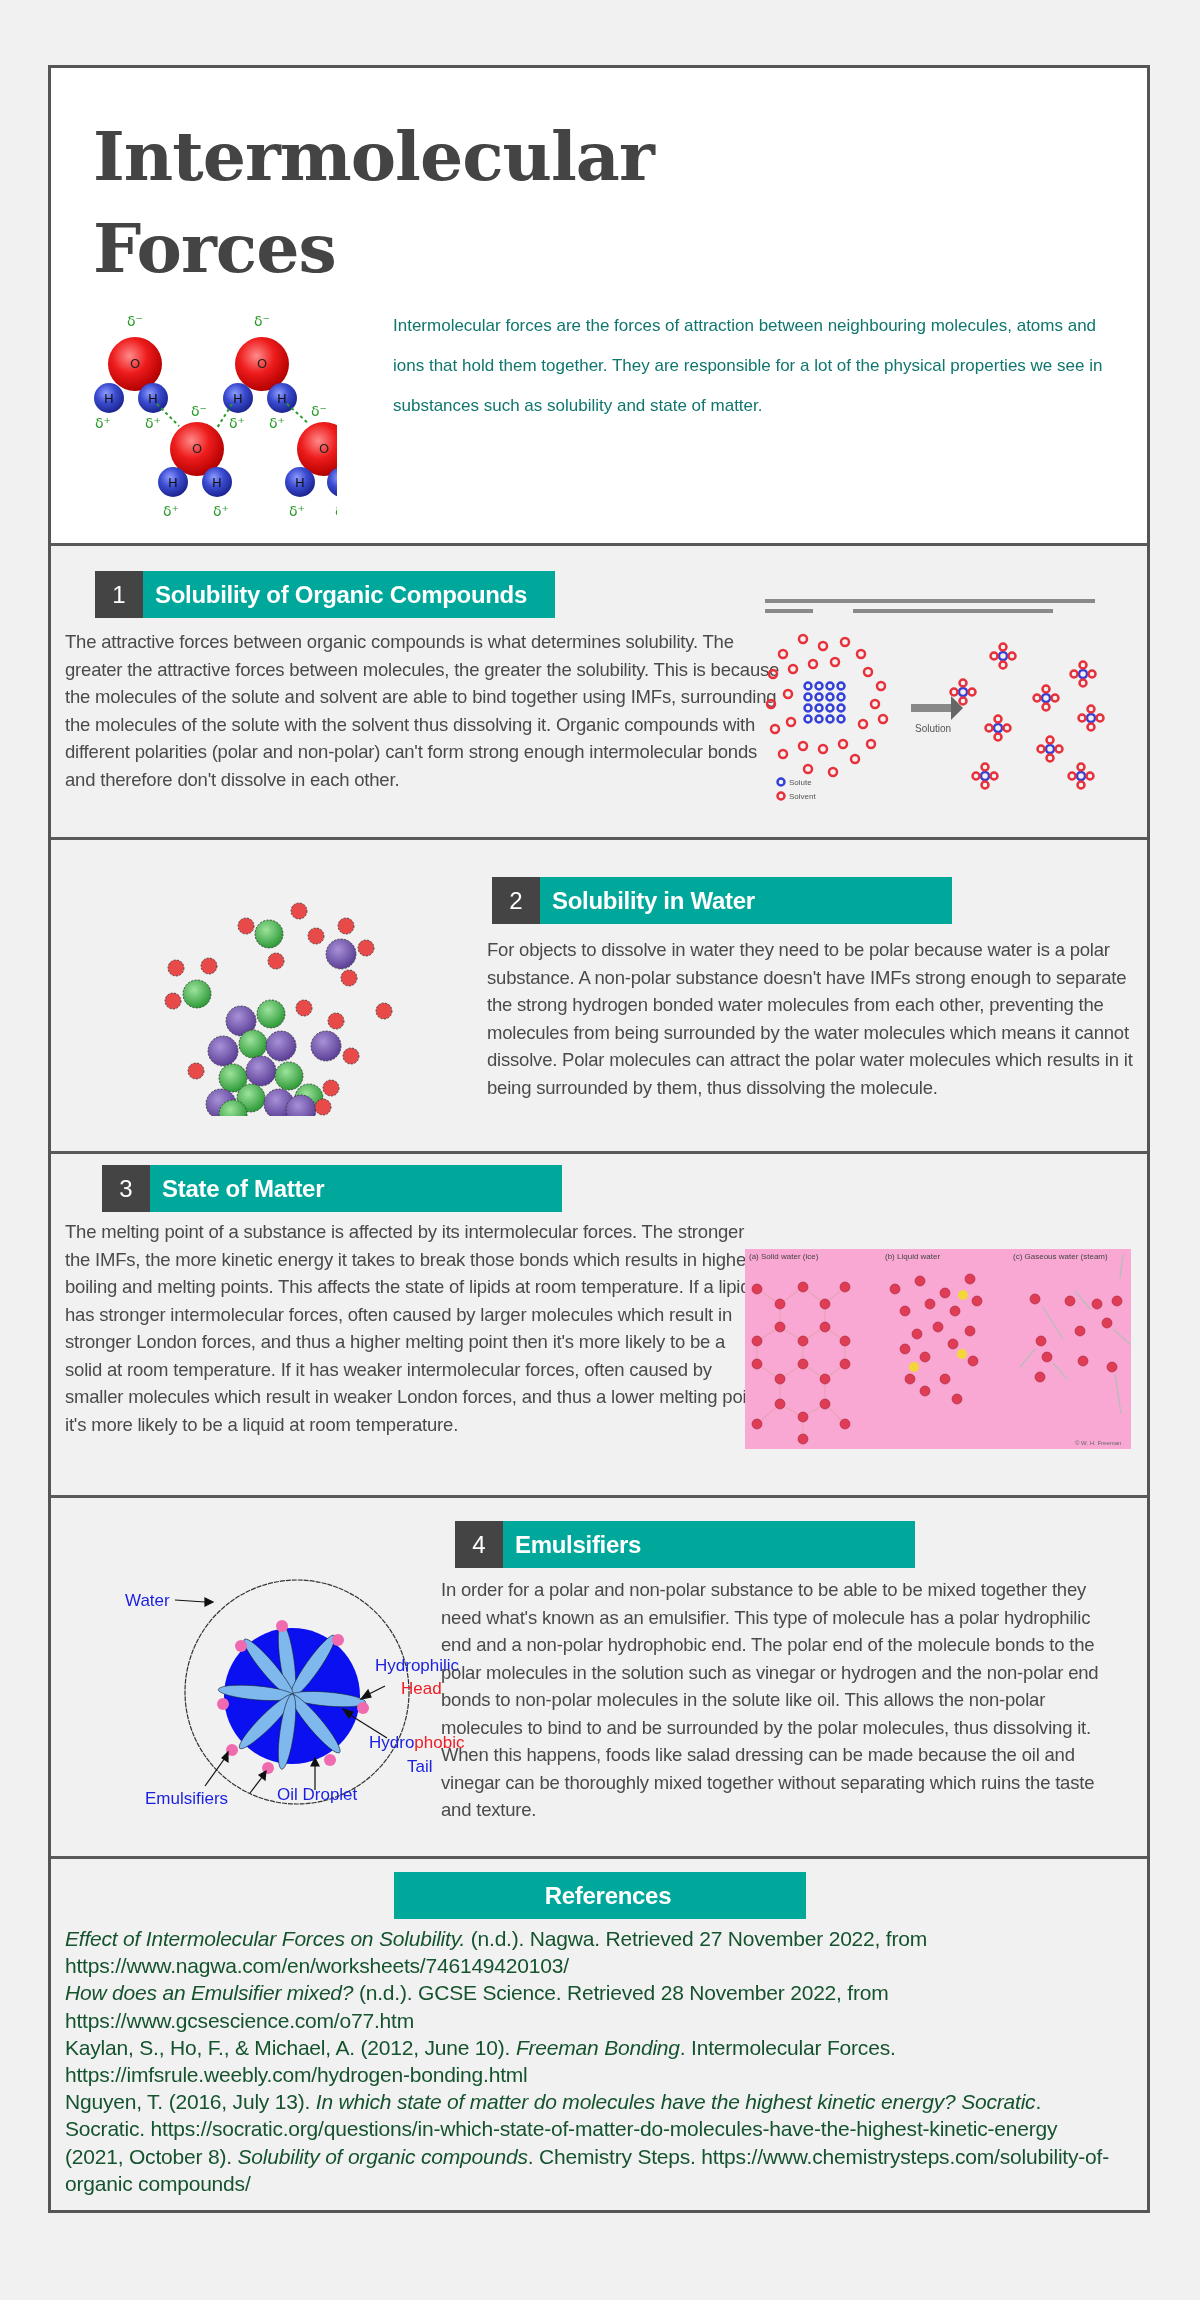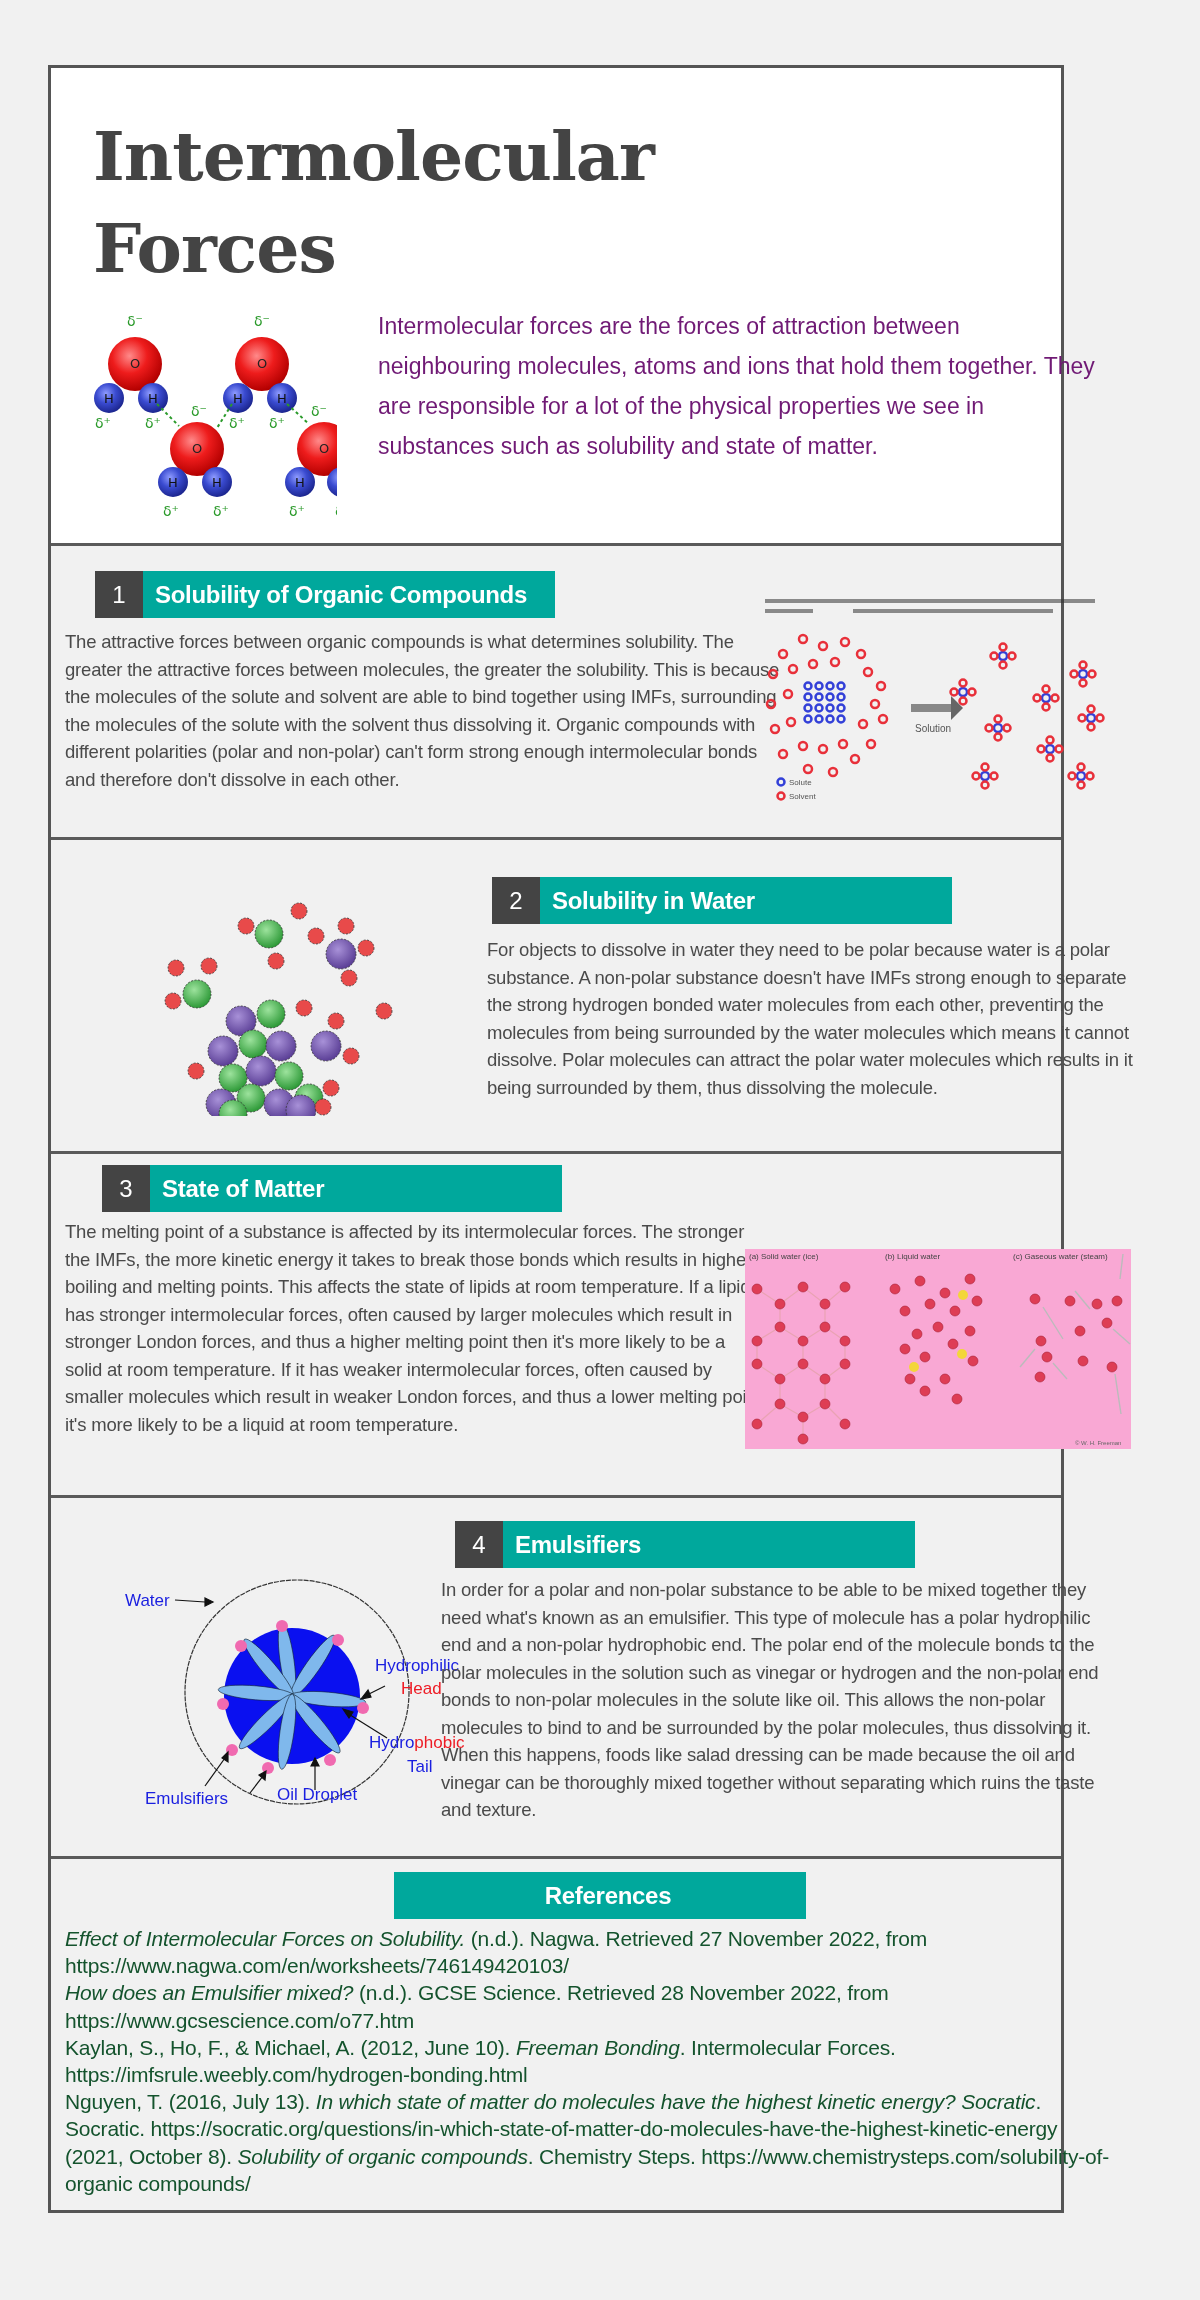--- a/index.html
+++ b/index.html
@@ -1,38 +1,38 @@
 <!DOCTYPE html>
 <html><head>
 <meta charset="utf-8">
 <style>
   * { box-sizing: border-box; margin: 0; padding: 0; }
   html, body { width: 1200px; height: 2300px; background: #f1f1f1; overflow: hidden; }
   body { position: relative; font-family: "Liberation Sans", "DejaVu Sans", sans-serif; color: #555; }
 
   .frame {
-    position: absolute; left: 48px; top: 65px; width: 1016px; height: 2148px;
+    position: absolute; left: 48px; top: 65px; width: 1102px; height: 2148px;
     border: 3px solid #555; background: #f1f1f1;
   }
   .section { position: absolute; left: 0; width: 100%; border-bottom: 3px solid #5a5a5a; }
   .sec-header { top: 0; height: 478px; background: #ffffff; }
   .sec-1 { top: 478px; height: 294px; }
   .sec-2 { top: 772px; height: 314px; }
   .sec-3 { top: 1086px; height: 344px; }
   .sec-4 { top: 1430px; height: 361px; }
   .sec-refs { top: 1791px; height: 351px; border-bottom: none; }
 
   .title {
     position: absolute; left: 42px; top: 42px;
     font-family: "DejaVu Serif", "Liberation Serif", serif; font-weight: bold;
     font-size: 68px; line-height: 92px; color: #444; letter-spacing: -1px;
   }
   .intro {
-    position: absolute; left: 327px; top: 238px; width: 720px;
-    font-size: 23px; line-height: 40px; color: #701a75;
+    position: absolute; left: 342px; top: 238px; width: 720px;
+    font-size: 17px; line-height: 40px; color: #0f766e;
   }
   .hero-img { position: absolute; left: 36px; top: 236px; width: 250px; height: 210px; }
 
   .badge { position: absolute; height: 47px; display: flex; background: #00a89c; }
   .badge .num {
     width: 48px; height: 100%; background: #444; color: #fff;
     font-size: 24px; display: flex; align-items: center; justify-content: center;
   }
   .badge .lbl {
     flex: 1; color: #fff; font-weight: bold; font-size: 24px;

